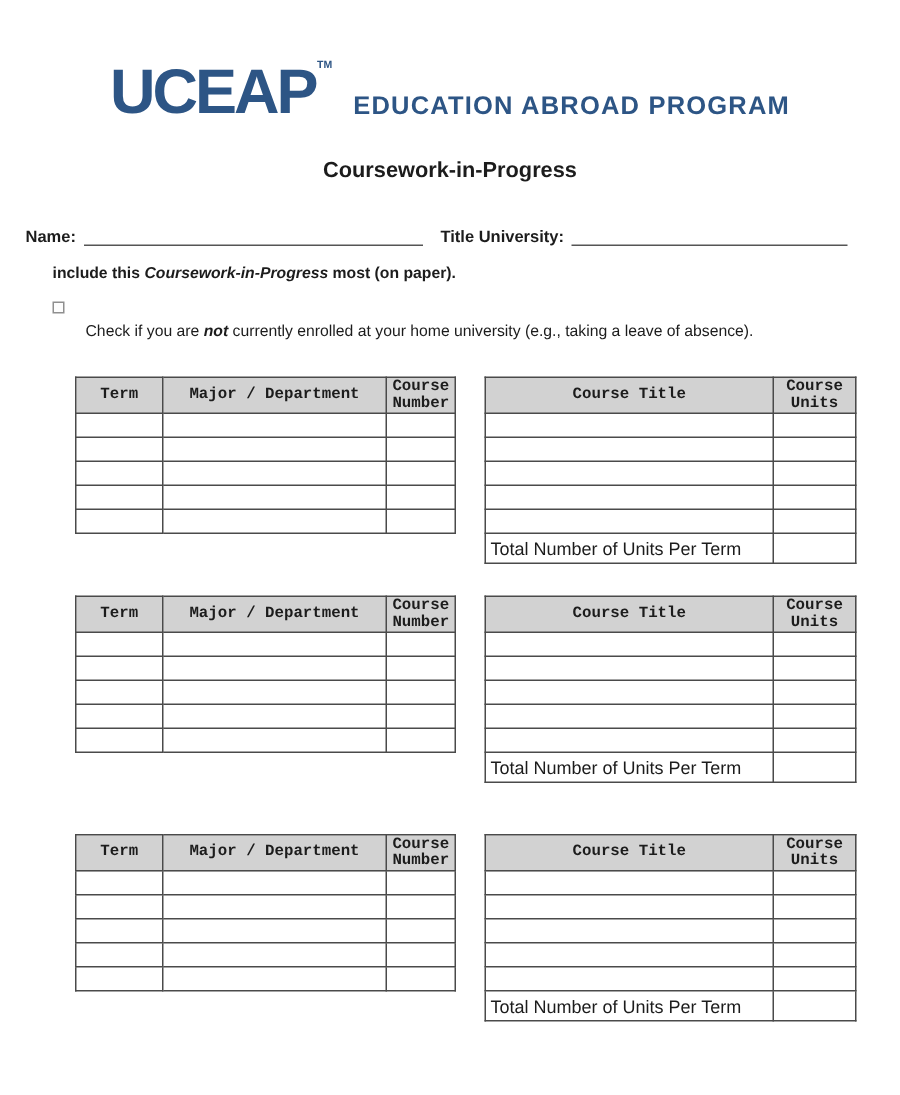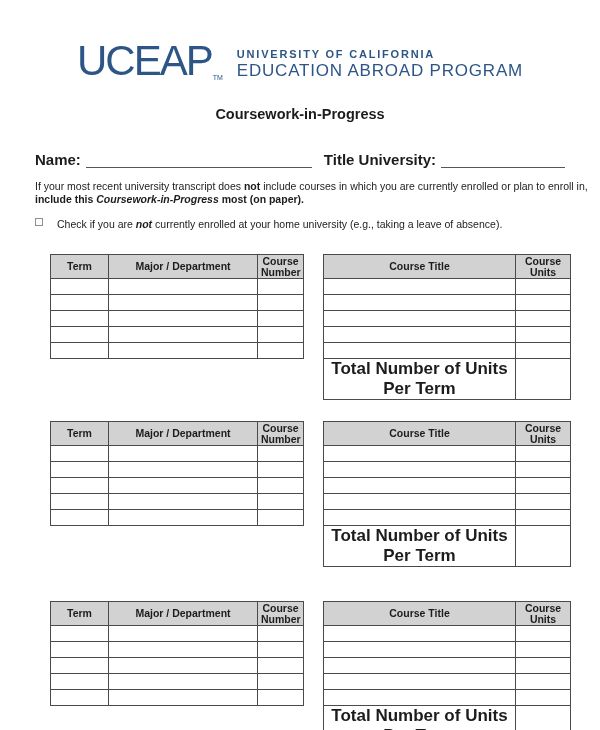--- a/index.html
+++ b/index.html
@@ -19,38 +19,38 @@
   }
   .page { width: 600px; height: 730px; position: relative; }
 
   
   .logo-row {
     display: flex; justify-content: center; align-items: flex-end;
     padding-top: 34px; height: 82px;
   }
   .wordmark {
     color: var(--brand_navy);
-    font-weight: normal; font-size: 42px; letter-spacing: -2px;
-    line-height: 1; display: flex; align-items: flex-end;
+    font-weight: bold; font-size: 42px; letter-spacing: -2px;
+    line-height: 1; display: flex; 
   }
   .tm { font-size: 7px; letter-spacing: 0; margin-left: 1px; margin-bottom: 1px; }
   .logo-text { margin-left: 14px; color: var(--brand_navy); padding-bottom: 1px; }
   .logo-line1 { font-weight: bold; font-size: 11px; letter-spacing: 1.8px; line-height: 1.25; }
-  .logo-line2 { font-weight: normal; font-size: 17px; letter-spacing: 0.8px; line-height: 1.15; }
+  .logo-line2 { font-weight: bold; font-size: 17px; letter-spacing: 0.8px; line-height: 1.15; }
 
   
   .doc-title {
     text-align: center; font-weight: bold; font-size: 14.5px;
     margin-top: 24px;
   }
 
   
   .name-row {
     display: flex; align-items: flex-end;
-    margin: 29px 35px 0 35px; font-size: 15px;
+    margin: 29px 35px 0 17px; font-size: 11px;
   }
   .field-label { font-weight: bold; white-space: nowrap; }
   .write-line { border-bottom: 1px solid var(--line_color); height: 13px; }
   .name-line { width: 226px; margin-left: 5px; margin-right: 12px; }
   .home-line { flex: 1; margin-left: 5px; }
 
   
   .instructions {
     margin: 12px 35px 0 35px; font-size: 10.5px; line-height: 13px;
   }
@@ -61,77 +61,73 @@
   
   .checkbox-row {
     display: flex; align-items: flex-start;
     margin: 12px 35px 0 35px; font-size: 10.5px; line-height: 13px;
   }
   .checkbox {
     display: inline-block; width: 8px; height: 8px;
     border: 1px solid #8f8f8f; background: #fdfdfd;
     margin-right: 14px; margin-top: 0px; flex: 0 0 auto;
   }
-  .checkbox-text { white-space: nowrap; }
+  .checkbox-text { white-space: nowrap; margin-top: 14px; }
 
   
   .tbl { display: flex; align-items: flex-start; margin-left: 50px; }
   .tbl-1 { margin-top: 23px; }
   .tbl-gap-sm { margin-top: 21px; }
   .tbl-gap-lg { margin-top: 34px; }
   table { border-collapse: collapse; table-layout: fixed; }
   .left-tbl { width: 253px; }
   .right-tbl { width: 247px; margin-left: 19px; }
   th, td { border: 1px solid var(--table_border); padding: 0 3px; }
   th {
     background: var(--table_header_bg);
     font-weight: bold; font-size: 10.5px; line-height: 11px;
-    height: 24px; text-align: center; vertical-align: middle;
+    height: 24px; text-align: center; vertical-align: middle; font-family: Liberation Mono, monospace;
   }
   tbody td { height: 16px; }
   .total-row td { height: 20px; }
   .total-label {
-    font-weight: bold; font-size: 17px; text-align: center; vertical-align: middle;
+    font-weight: normal; font-size: 12px; text-align: left; vertical-align: middle;
   }
   .col-term { width: 58px; }
   .col-major { width: 149px; }
   .col-cnum { width: 46px; }
   .col-ctitle { width: 192px; }
   .col-cunits { width: 55px; }
 </style>
 </head>
 <body>
 
 <div class="page">
 
   <div class="logo-row">
     <div class="wordmark">
       <span>UCEAP</span>
       <span class="tm">TM</span>
     </div>
     <div class="logo-text">
-      <div class="logo-line1">UNIVERSITY OF CALIFORNIA</div>
       <div class="logo-line2">EDUCATION ABROAD PROGRAM</div>
     </div>
   </div>
 
   <div class="doc-title">Coursework-in-Progress</div>
 
   <div class="name-row">
     <span class="field-label">Name:</span>
     <span class="write-line name-line"></span>
     <span class="field-label">Title University:</span>
     <span class="write-line home-line"></span>
   </div>
 
   <div class="instructions">
     <div class="line">
-      <span>If your most recent university transcript does </span><span class="b">not</span><span> include courses in which you are currently enrolled or plan to enroll in,</span>
-    </div>
-    <div class="line">
       <span class="b">include this </span><span class="bi">Coursework-in-Progress</span><span class="b"> most (on paper).</span>
     </div>
   </div>
 
   <div class="checkbox-row">
     <span class="checkbox"></span>
     <span class="checkbox-text">
       <span>Check if you are </span><span class="bi">not</span><span> currently enrolled at your home university (e.g., taking a leave of absence).</span>
     </span>
   </div>

